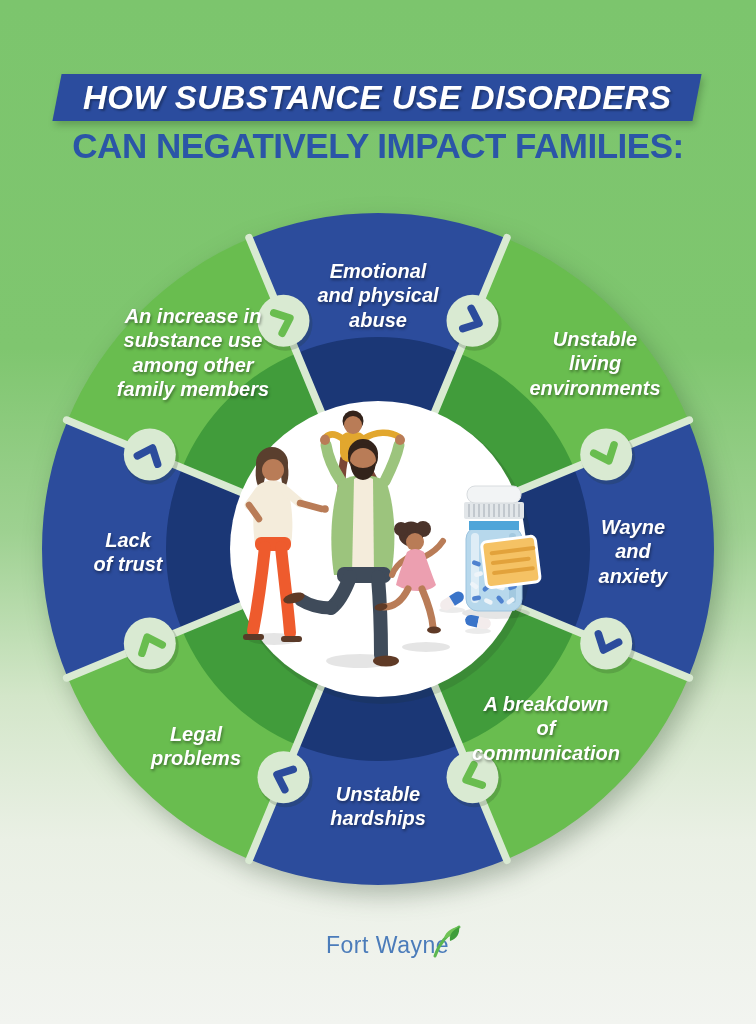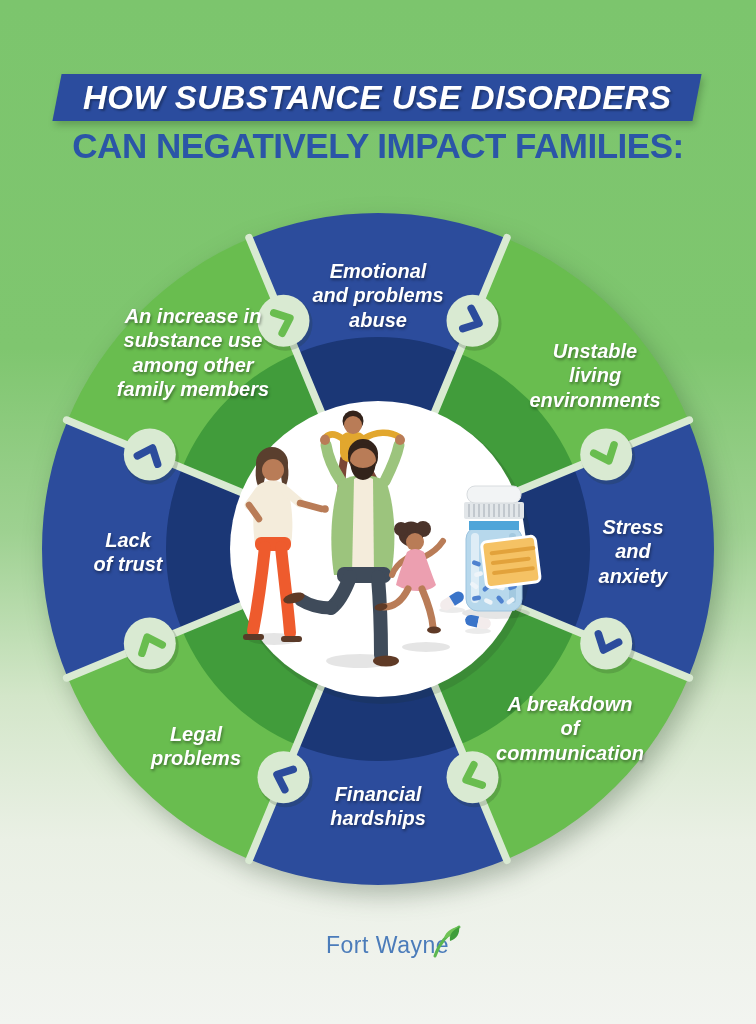--- a/index.html
+++ b/index.html
@@ -26,22 +26,22 @@
   }
   
   .wheel{position:absolute;left:38px;top:209px;width:680px;height:680px;}
   #wheel-svg{position:absolute;left:0;top:0;filter:drop-shadow(6px 10px 12px rgba(30,55,30,.30));}
   .seg-label{
     position:absolute;transform:translate(-50%,-50%);
     text-align:center;white-space:pre-line;
     font-style:italic;font-weight:bold;font-size:20px;line-height:1.22;
     color:#ffffff;text-shadow:1px 2px 3px rgba(0,0,0,.4);
   }
-  .lbl-0{left:340px;top:87px;}  .lbl-1{left:524px;top:167px;margin-left:33px;}
-  .lbl-2{left:595px;top:343px;} .lbl-3{left:532px;top:520px;}
+  .lbl-0{left:340px;top:87px;}  .lbl-1{left:524px;top:155px;margin-left:33px;}
+  .lbl-2{left:595px;top:343px;} .lbl-3{left:508px;top:520px;}
   .lbl-4{left:340px;top:597px;} .lbl-5{left:158px;top:521px;margin-top:16px;}
   .lbl-6{left:90px;top:343px;}  .lbl-7{left:155px;top:144px;}
   
   .footer{position:absolute;top:934px;left:50%;transform:translateX(-50%);}
   .brand-top{font-size:23px;letter-spacing:.5px;color:#4b7cba;margin-left:19px;line-height:1;}
   .brand-bottom{font-size:36px;font-weight:bold;letter-spacing:.5px;color:#1d4da0;line-height:1.05;}
   .leaf{position:absolute;right:-14px;top:-12px;}
 </style>
 </head>
 <body>
@@ -241,29 +241,29 @@
           <path d="M0,-5.5 H7.5 A5.5,5.5 0 0 1 7.5,5.5 H0 Z" fill="#3a74c9"></path>
         </g>
         <g transform="translate(440,413) rotate(12)">
           <path d="M0,-5.5 H-7.5 A5.5,5.5 0 0 0 -7.5,5.5 H0 Z" fill="#3a74c9"></path>
           <path d="M0,-5.5 H7.5 A5.5,5.5 0 0 1 7.5,5.5 H0 Z" fill="#f3ecec"></path>
         </g>
       </g>
     </svg>
 
     <div class="seg-label lbl-0">Emotional
-and problems
+and physical
 abuse</div>
     <div class="seg-label lbl-1">Unstable living
 environments</div>
-    <div class="seg-label lbl-2">Stress
+    <div class="seg-label lbl-2">Wayne
 and anxiety</div>
     <div class="seg-label lbl-3">A breakdown
 of communication</div>
-    <div class="seg-label lbl-4">Financial
+    <div class="seg-label lbl-4">Unstable
 hardships</div>
     <div class="seg-label lbl-5">Legal
 problems</div>
     <div class="seg-label lbl-6">Lack
 of trust</div>
     <div class="seg-label lbl-7">An increase in
 substance use
 among other
 family members</div>
   </div>

